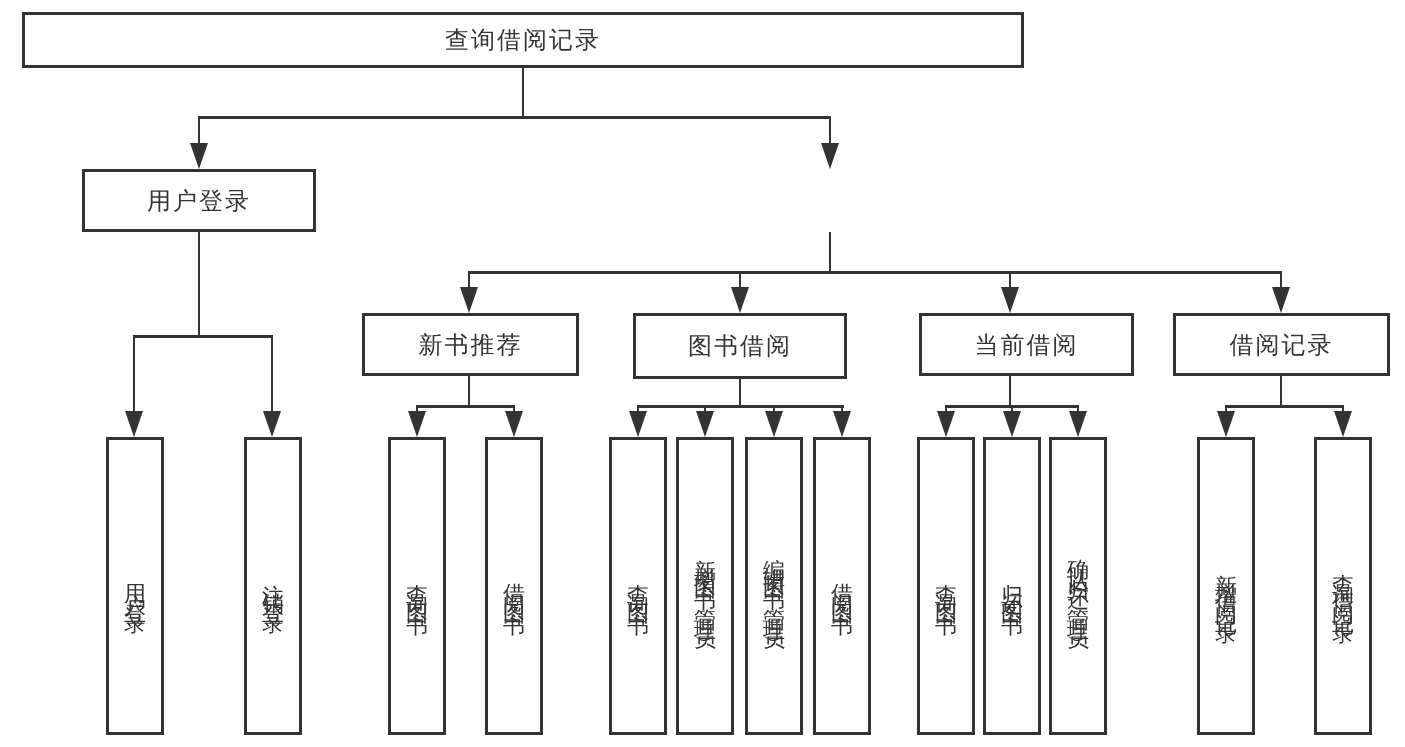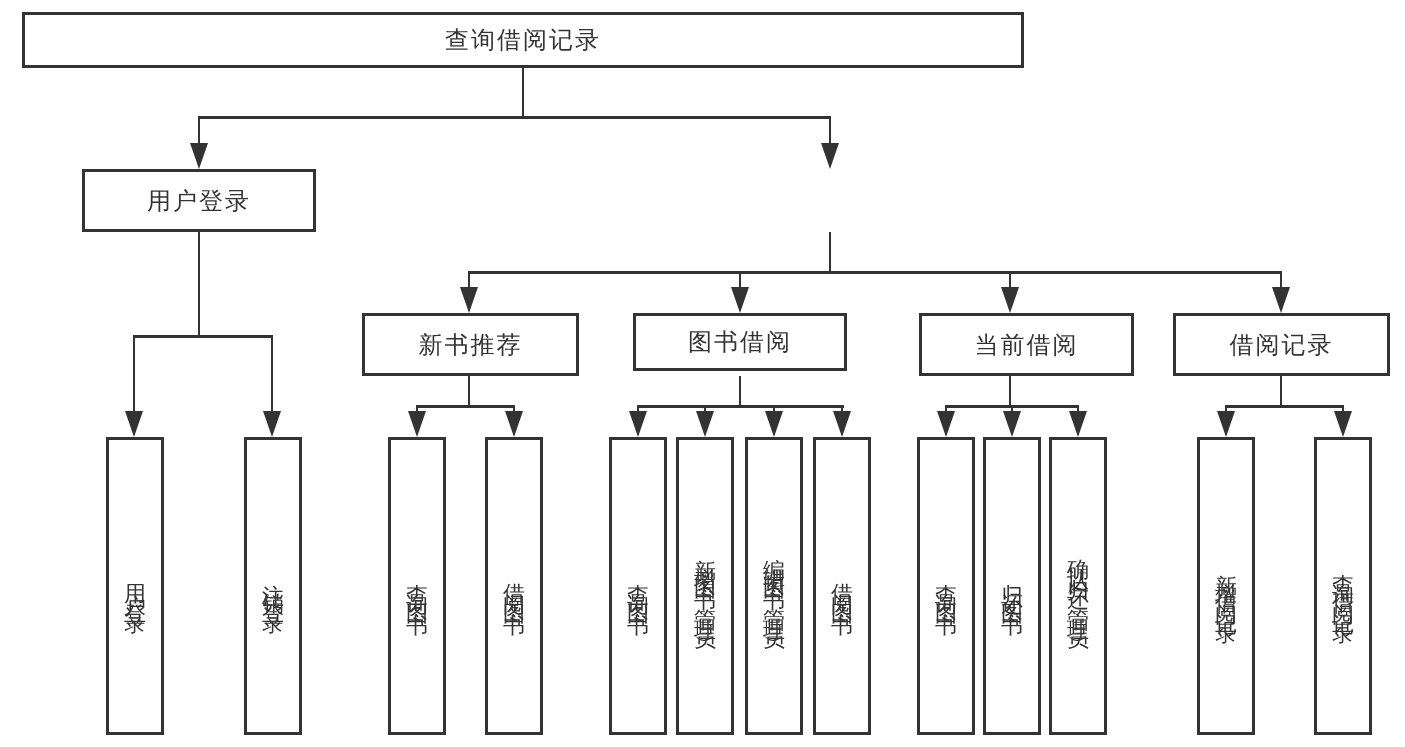--- a/index.html
+++ b/index.html
@@ -74,21 +74,21 @@
   <div class="vline" style="left:467.75px;top:273px;height:14px;"></div>
   <div class="head" style="left:459.5px;top:287px;"></div>
   <div class="vline" style="left:738.75px;top:273px;height:14px;"></div>
   <div class="head" style="left:730.5px;top:287px;"></div>
   <div class="vline" style="left:1008.75px;top:273px;height:14px;"></div>
   <div class="head" style="left:1000.5px;top:287px;"></div>
   <div class="vline" style="left:1279.75px;top:273px;height:14px;"></div>
   <div class="head" style="left:1271.5px;top:287px;"></div>
 
   <div class="hbox" style="left:362px;top:313px;width:217px;height:63px;">新书推荐</div>
-  <div class="hbox" style="left:633px;top:313px;width:214px;height:58px;">图书借阅</div>
+  <div class="hbox" style="left:633px;top:313px;width:214px;height:66px;">图书借阅</div>
   <div class="hbox" style="left:903px;top:313px;width:215px;height:63px;margin-left:16px;">当前借阅</div>
   <div class="hbox" style="left:1173px;top:313px;width:217px;height:63px;">借阅记录</div>
 
   <div class="vline" style="left:467.75px;top:376px;height:31px;"></div>
   <div class="hline" style="left:415.75px;top:405px;width:99.5px;"></div>
   <div class="vline" style="left:415.75px;top:407px;height:4px;"></div>
   <div class="head" style="left:407.5px;top:411px;"></div>
   <div class="vline" style="left:512.75px;top:407px;height:4px;"></div>
   <div class="head" style="left:504.5px;top:411px;"></div>
 

